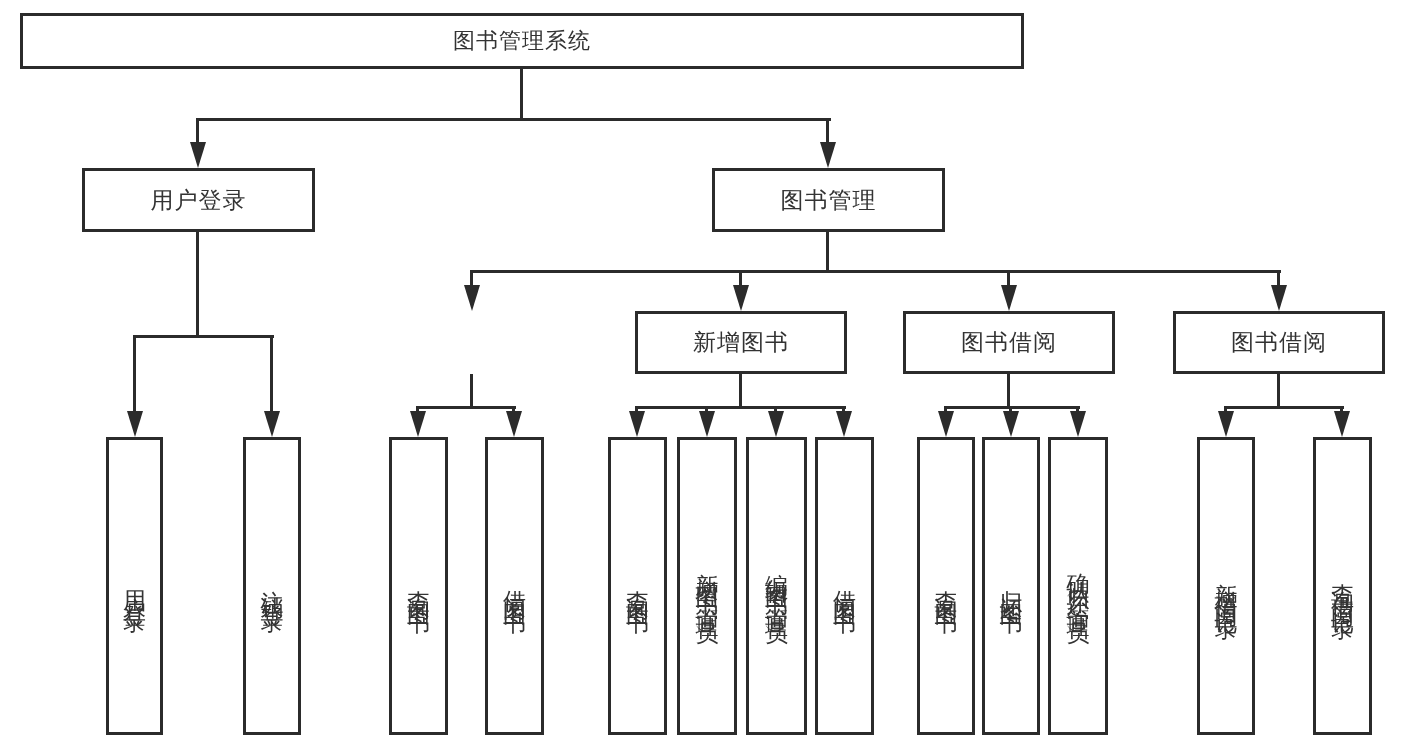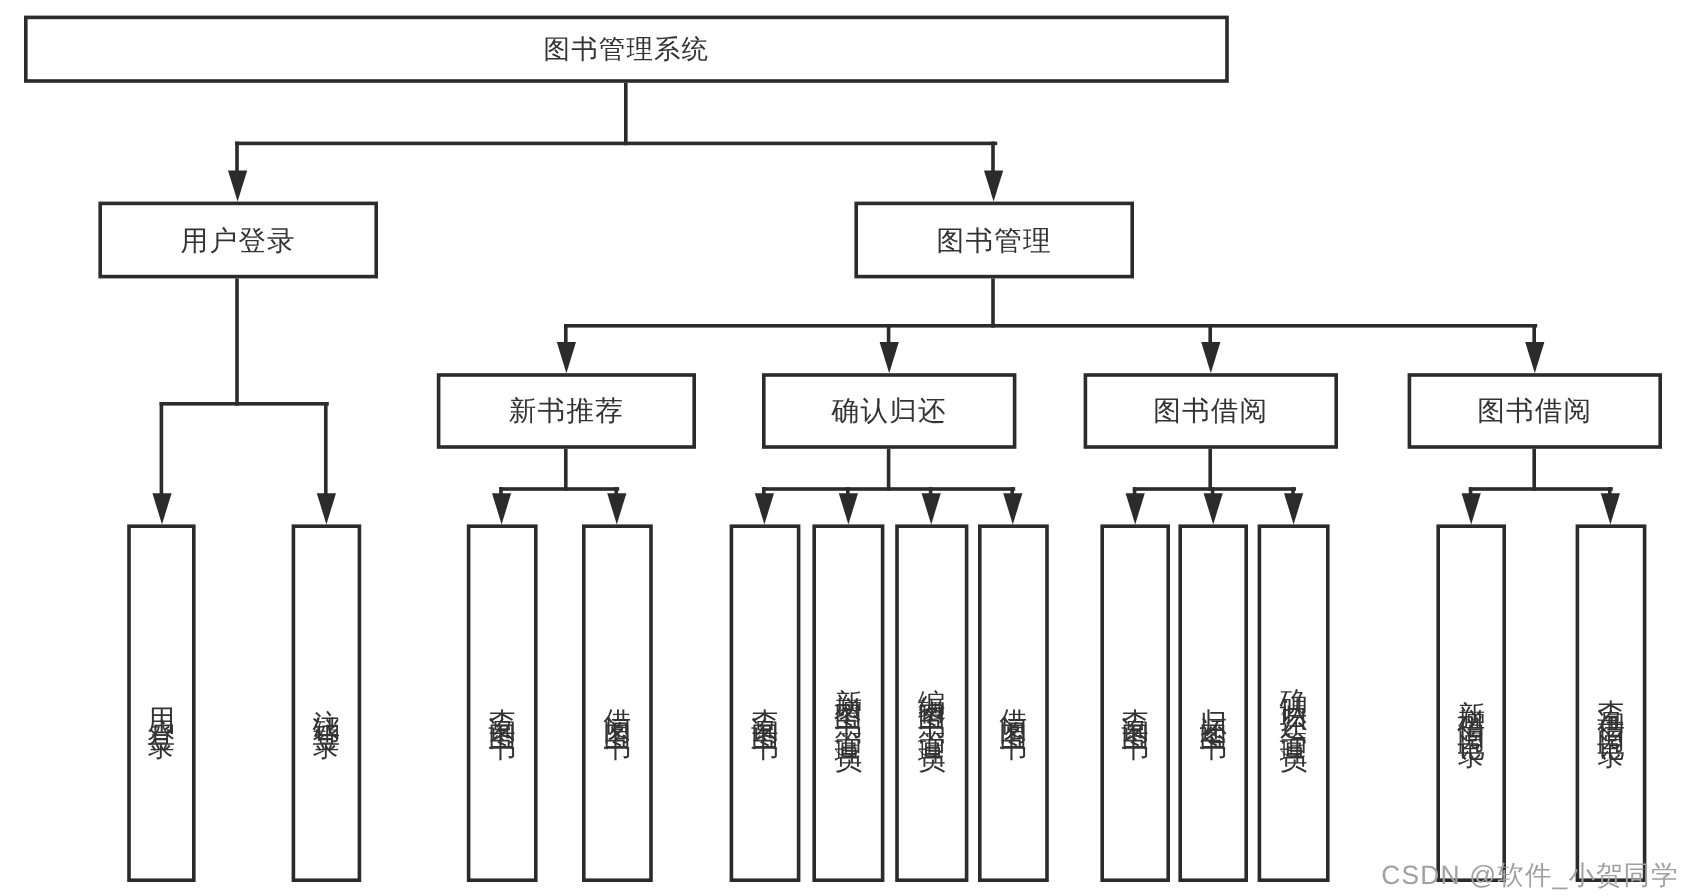--- a/index.html
+++ b/index.html
@@ -60,22 +60,21 @@
 </head>
 <body>
 
 <div class="canvas">
 
   <div class="box h root" style="left:20px;top:13px;width:1004px;height:56px">图书管理系统</div>
 
   <div class="box h" style="left:82px;top:168px;width:233px;height:64px">用户登录</div>
   <div class="box h" style="left:712px;top:168px;width:233px;height:64px">图书管理</div>
 
-  <div class="box h" style="left:364px;top:311px;width:216px;height:63px">新书推荐</div>
-  <div class="box h" style="left:635px;top:311px;width:212px;height:63px">确认归还</div>
+  <div class="box h" style="left:635px;top:311px;width:212px;height:63px">新增图书</div>
   <div class="box h" style="left:903px;top:311px;width:212px;height:63px">图书借阅</div>
   <div class="box h" style="left:1173px;top:311px;width:212px;height:63px">图书借阅</div>
 
   <div class="box v" style="left:106px;top:437px;width:57px;height:298px">
     <span>用户登录</span>
     </div>
   <div class="box v" style="left:243px;top:437px;width:58px;height:298px">
     <span>注销登录</span>
     </div>
 
@@ -168,15 +167,14 @@
   <div class="line" style="left:1076px;top:406px;width:3px;height:8px"></div>
   <div class="arrowhead" style="left:1070px;top:411px"></div>
 
   <div class="line" style="left:1277px;top:374px;width:3px;height:35px"></div>
   <div class="line" style="left:1224px;top:406px;width:120px;height:3px"></div>
   <div class="line" style="left:1224px;top:406px;width:3px;height:8px"></div>
   <div class="arrowhead" style="left:1218px;top:411px"></div>
   <div class="line" style="left:1340px;top:406px;width:3px;height:8px"></div>
   <div class="arrowhead" style="left:1334px;top:411px"></div>
 
-  <div class="watermark">CSDN @软件_小贺同学</div>
 
 </div>
 
 </body></html>

